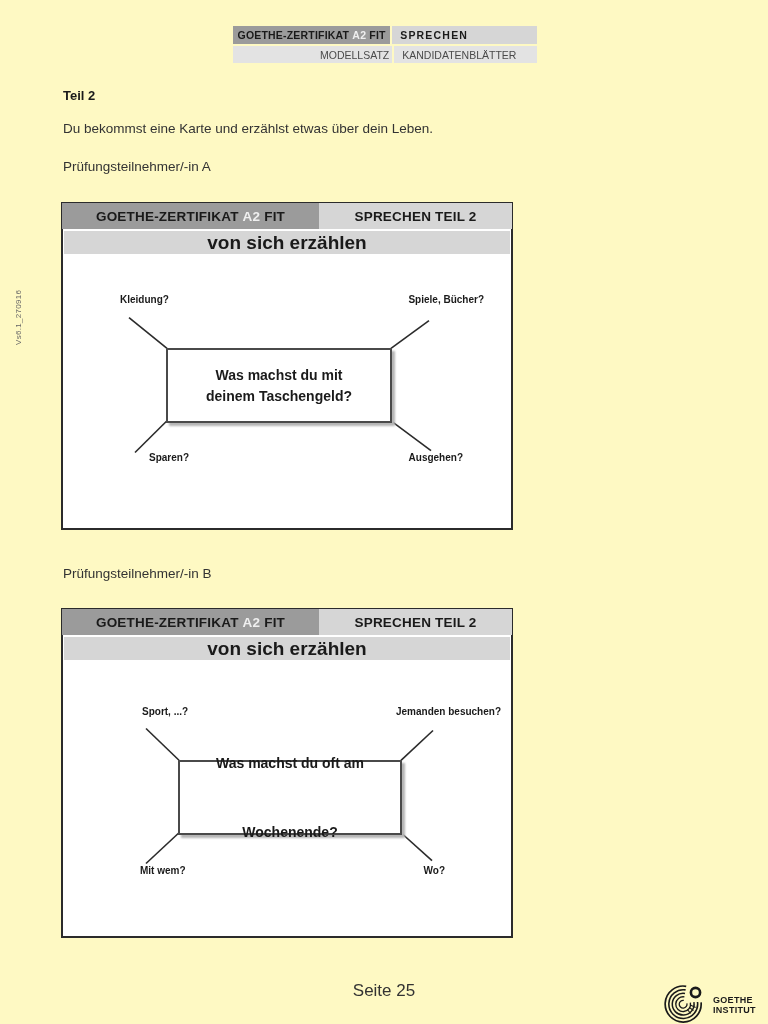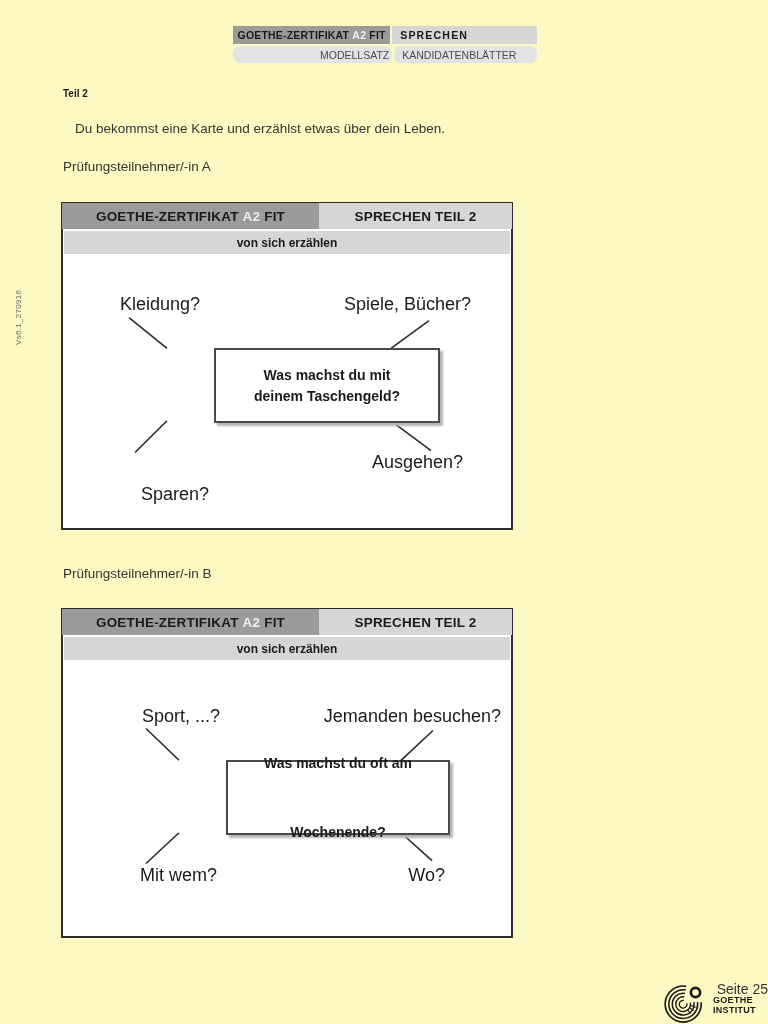--- a/index.html
+++ b/index.html
@@ -15,66 +15,66 @@
   html,body{background:#ffffff;}
   body{font-family:"Liberation Sans","DejaVu Sans",sans-serif;color:var(--ink);}
   .page{position:relative;width:768px;height:1024px;background:#fef9c3;overflow:hidden;}
 
   
   .pg-header{position:absolute;left:233px;top:26px;width:304px;font-size:10.5px;}
   .pg-row{display:flex;gap:2px;margin-bottom:2px;}
   .pg-cell{height:18px;display:flex;align-items:center;}
   .pg-brand{width:170px;background:var(--dark-gray);justify-content:center;font-weight:bold;letter-spacing:.2px;}
   .pg-module{width:156px;background:var(--light-gray);padding-left:8px;font-weight:bold;letter-spacing:1.2px;}
-  .pg-r2{background:var(--lighter-gray);color:#4a4a4a;height:17px;border-radius:7px;}
+  .pg-r2{background:var(--lighter-gray);color:#4a4a4a;height:17px;}
   .pg-r2-left{width:170px;justify-content:flex-end;padding-right:3px;}
   .pg-r2-right{width:152px;padding-left:8px;}
   .lvl{color:var(--level-text);}
   .sp{white-space:pre;}
 
   
-  .section-title{position:absolute;left:63px;top:88px;font-size:10px;font-weight:bold;}
-  .instruction{position:absolute;left:75px;top:121px;font-size:13.5px;color:var(--body-text);}
+  .section-title{position:absolute;left:63px;top:88px;font-size:13px;font-weight:bold;}
+  .instruction{position:absolute;left:63px;top:121px;font-size:13.5px;color:var(--body-text);}
   .participant{position:absolute;left:63px;font-size:13.5px;color:var(--body-text);}
   .participant-a{top:159px;}
   .participant-b{top:566px;}
 
   
   .card{position:absolute;left:61px;width:452px;height:330px;border:2px solid #2b2b2b;background:#fff;}
   .card-a{top:202px;height:328px;}
   .card-b{top:608px;}
   .card-head{display:flex;margin:-1px;}
   .card-head .cell{height:26px;display:flex;align-items:center;justify-content:center;font-size:13.5px;font-weight:bold;letter-spacing:.2px;}
   .card-brand{width:257px;background:var(--dark-gray);}
   .card-title{flex:1;background:var(--light-gray);}
-  .card-subtitle{margin:3px 1px 4px 1px;height:23px;background:var(--light-gray);display:flex;align-items:center;justify-content:center;font-size:12px;font-weight:bold;}
+  .card-subtitle{margin:3px 1px 4px 1px;height:23px;background:var(--light-gray);display:flex;align-items:center;justify-content:center;font-size:19px;font-weight:bold;}
   .diagram{position:absolute;left:0;top:54px;right:0;bottom:0;}
-  .prompt{position:absolute;font-size:18px;font-weight:normal;white-space:nowrap;padding-left:26px;}
-  .center-box{position:absolute;background:#fff;border:2px solid #4a4a4a;box-shadow:3px 3px 2px var(--shadow-gray);display:flex;flex-direction:column;align-items:center;justify-content:center;font-size:14px;font-weight:bold;line-height:1.45;text-align:center;margin-left:48px;}
+  .prompt{position:absolute;font-size:10px;font-weight:bold;white-space:nowrap;padding-left:26px;}
+  .center-box{position:absolute;background:#fff;border:2px solid #4a4a4a;box-shadow:3px 3px 2px var(--shadow-gray);display:flex;flex-direction:column;align-items:center;justify-content:center;font-size:14px;font-weight:bold;line-height:1.45;text-align:center;}
   .lines{position:absolute;left:0;top:0;width:100%;height:100%;}
   .lines line{stroke:#2b2b2b;stroke-width:1.6;}
 
   
   .card-a .prompt-tl{left:31px;top:36px;}
-  .card-a .prompt-tr{right:40px;top:36px;}
-  .card-a .prompt-bl{left:52px;top:194px;margin-top:32px;}
+  .card-a .prompt-tr{right:27px;top:36px;}
+  .card-a .prompt-bl{left:60px;top:194px;}
   .card-a .prompt-br{right:48px;top:194px;}
   .card-a .center-box{left:103px;top:90px;width:226px;height:75px;}
 
   
   .card-b .diagram{top:55px;}
   .card-b .prompt-tl{left:53px;top:41px;}
   .card-b .prompt-tr{right:10px;top:41px;}
   .card-b .prompt-bl{left:51px;top:200px;}
   .card-b .prompt-br{right:66px;top:200px;}
   .card-b .center-box{left:115px;top:95px;width:224px;height:75px;gap:48px;}
 
   
   .side-code{position:absolute;left:14px;top:345px;transform:rotate(-90deg);transform-origin:left top;font-size:8px;color:#666;letter-spacing:.3px;white-space:nowrap;}
-  .page-number{position:absolute;left:0;top:981px;width:768px;text-align:right;font-size:14px;color:var(--body-text);}
+  .page-number{position:absolute;left:0;top:981px;width:768px;text-align:center;font-size:17px;color:var(--body-text);}
   .logo{position:absolute;left:663px;top:982px;display:flex;align-items:center;gap:5px;}
   .logo-text{font-size:9px;font-weight:bold;line-height:1.15;letter-spacing:.3px;}
 </style>
 </head>
 <body>
 
 <div class="page">
 
   <div class="pg-header">
     <div class="pg-row">

